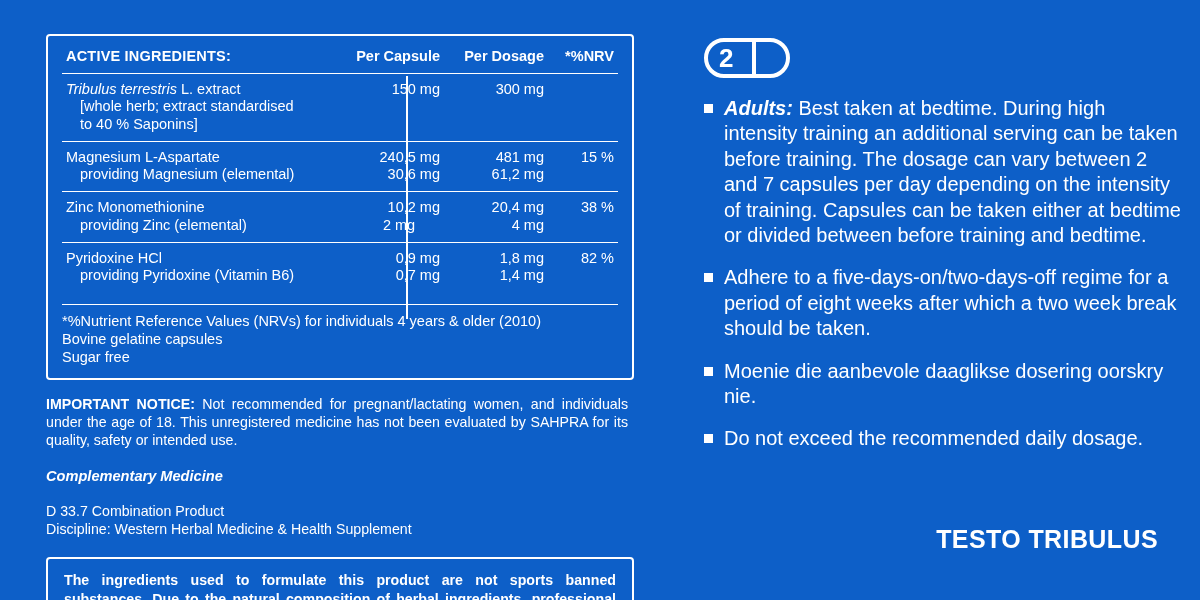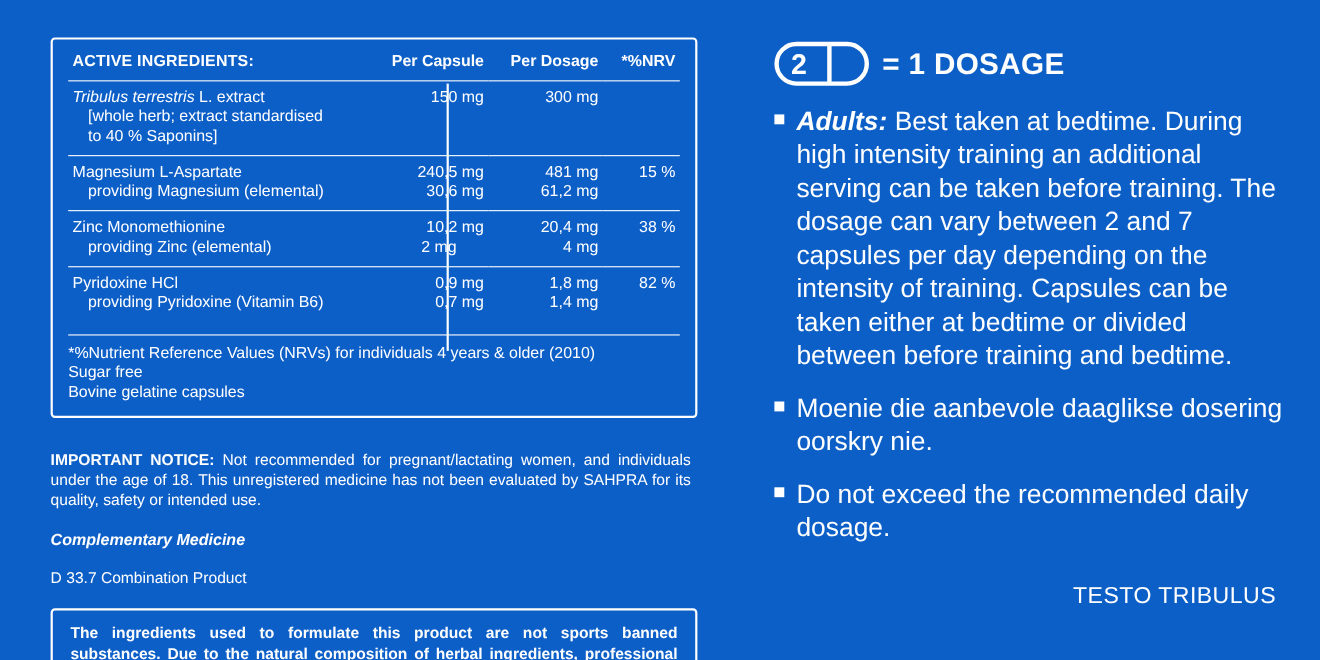--- a/index.html
+++ b/index.html
@@ -13,21 +13,21 @@
     font-family: "Liberation Sans", sans-serif;
     color: #ffffff;
     overflow: hidden;
   }
   .page {
     position: relative;
     width: 1200px;
     height: 584px;
     box-sizing: border-box;
     display: flex;
-    padding: 34px 30px 20px 46px;
+    padding: 34px 16px 20px 46px;
   }
   .left-col {
     width: 588px;
     flex: 0 0 588px;
   }
   .right-col {
     flex: 1 1 auto;
     padding-left: 70px;
     position: relative;
   }
@@ -81,21 +81,21 @@
   .footnotes {
     border-top: 1.5px solid #ffffff;
     margin-top: 12px;
     padding-top: 7px;
     font-size: 14.5px;
     line-height: 1.25;
   }
 
   
   .notice {
-    margin-top: 31px;
+    margin-top: 16px;
     font-size: 14.2px;
     line-height: 1.26;
     text-align: justify;
     padding-right: 6px;
   }
   .notice b { font-weight: bold; }
   .comp-title {
     margin-top: 18px;
     font-weight: bold;
     font-style: italic;
@@ -159,40 +159,40 @@
 
   ul.bullets {
     list-style: none;
     margin: 18px 0 0 0;
     padding: 0;
   }
   ul.bullets li {
     position: relative;
     padding-left: 20px;
     margin-bottom: 17px;
-    font-size: 24px;
+    font-size: 20px;
     line-height: 1.27;
   }
   ul.bullets li:before {
     content: "";
     position: absolute;
     left: 0;
     top: 8px;
     width: 9px;
     height: 9px;
     background: #ffffff;
   }
   .bullets em { font-style: italic; font-weight: bold; }
 
   .brand {
     position: absolute;
-    right: 10px;
+    right: 26px;
     bottom: 10px;
-    font-size: 21px;
-    font-weight: normal;
+    font-size: 25px;
+    font-weight: bold;
     letter-spacing: .4px;
   }
 </style>
 </head>
 <body>
 
 <div class="page">
 
   <div class="left-col">
 
@@ -274,51 +274,54 @@
               <td class="num">
                 <span></span>
                 <span class="sub" style="">82 %</span>
               </td>
             </tr>
           </tbody>
         </table>
 
         <div class="footnotes">
           <div>*%Nutrient Reference Values (NRVs) for individuals 4 years &amp; older (2010)</div>
+          <div>Bovine gelatine capsules</div>
           <div>Sugar free</div>
-          <div>Bovine gelatine capsules</div>
         </div>
       </div>
     </div>
 
     <div class="notice">
       <b>IMPORTANT NOTICE:</b><span> Not recommended for pregnant/lactating women, and individuals under the age of 18. This unregistered medicine has not been evaluated by SAHPRA for its quality, safety or intended use.</span>
     </div>
 
     <div class="comp-title">Complementary Medicine</div>
     <div class="comp-lines">
       <div>D 33.7 Combination Product</div>
+      <div>Discipline: Western Herbal Medicine &amp; Health Supplement</div>
     </div>
 
     <div class="boxed">The ingredients used to formulate this product are not sports banned substances. Due to the natural composition of herbal ingredients, professional and competing athletes are advised to only use products with Informed Sport or Informed Choice certification.</div>
   </div>
 
   <div class="right-col">
 
     <div class="dosage-head">
       <div class="cap-badge">
         <div class="divline"></div>
         <div class="num">2</div>
       </div>
-      <div class="dosage-eq">= 1 DOSAGE</div>
     </div>
 
     <ul class="bullets">
       <li>
         <em>Adults:</em><span> Best taken at bedtime. During high intensity training an additional serving can be taken before training. The dosage can vary between 2 and 7 capsules per day depending on the intensity of training. Capsules can be taken either at bedtime or divided between before training and bedtime.</span>
+      </li>
+      <li>
+        <span>Adhere to a five-days-on/two-days-off regime for a period of eight weeks after which a two week break should be taken.</span>
       </li>
       <li>
         <span>Moenie die aanbevole daaglikse dosering oorskry nie.</span>
       </li>
       <li>
         <span>Do not exceed the recommended daily dosage.</span>
       </li>
     </ul>
 
     <div class="brand">TESTO TRIBULUS</div>

